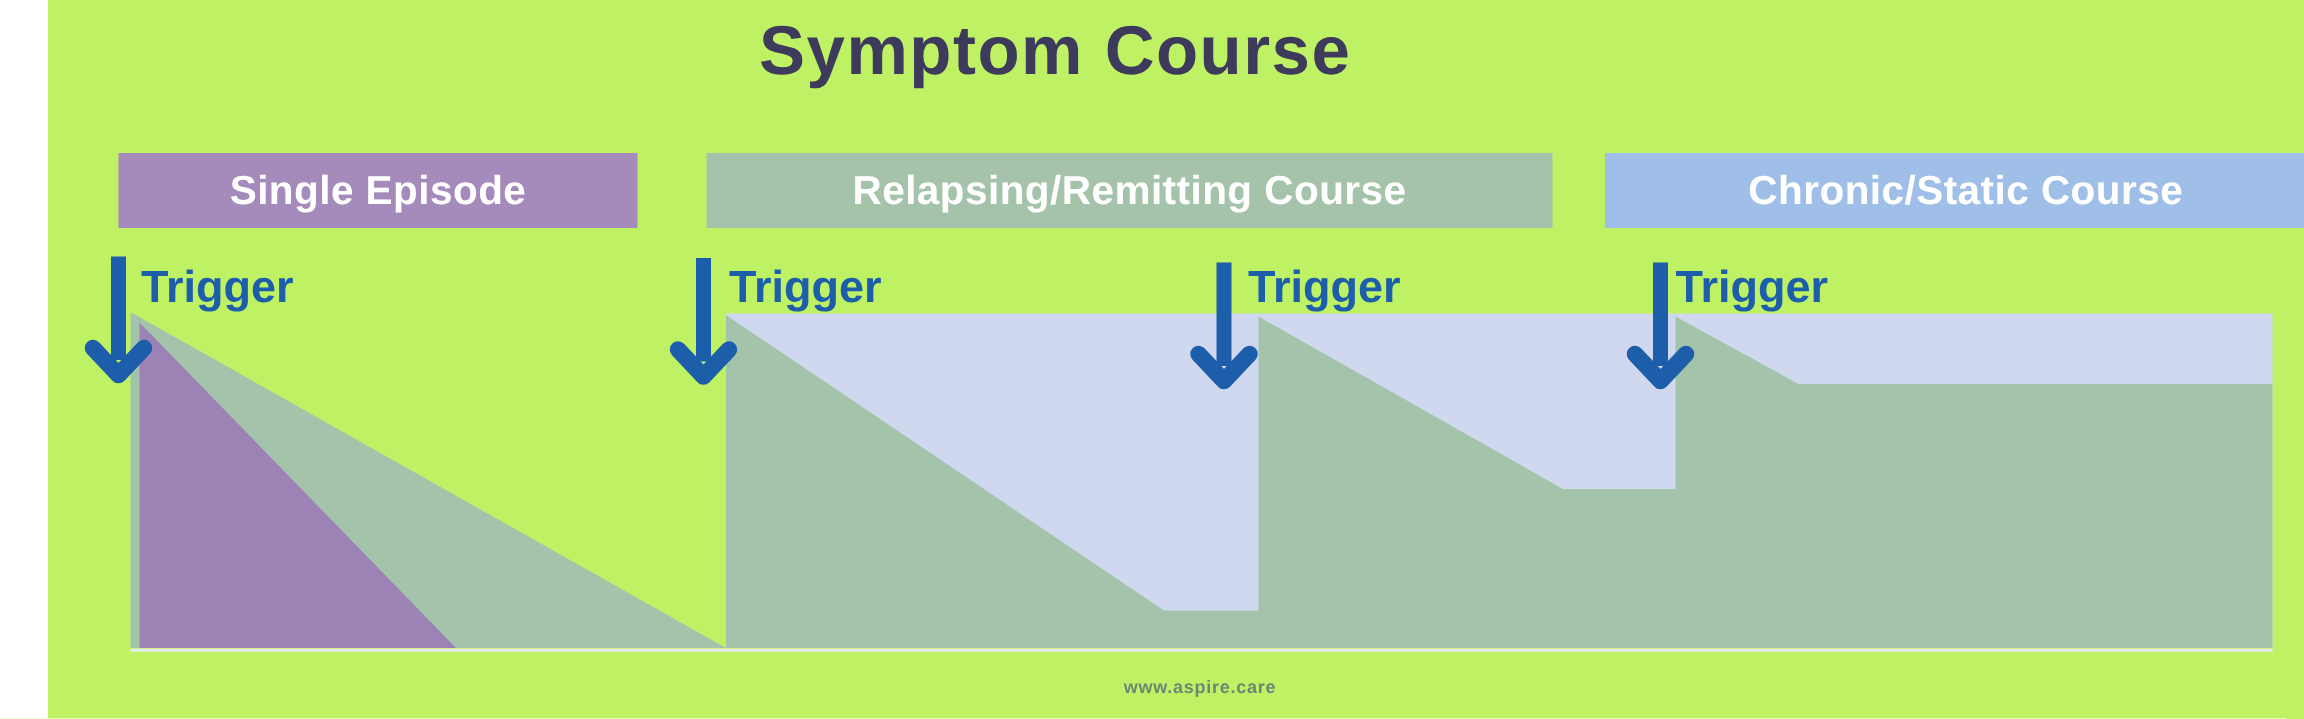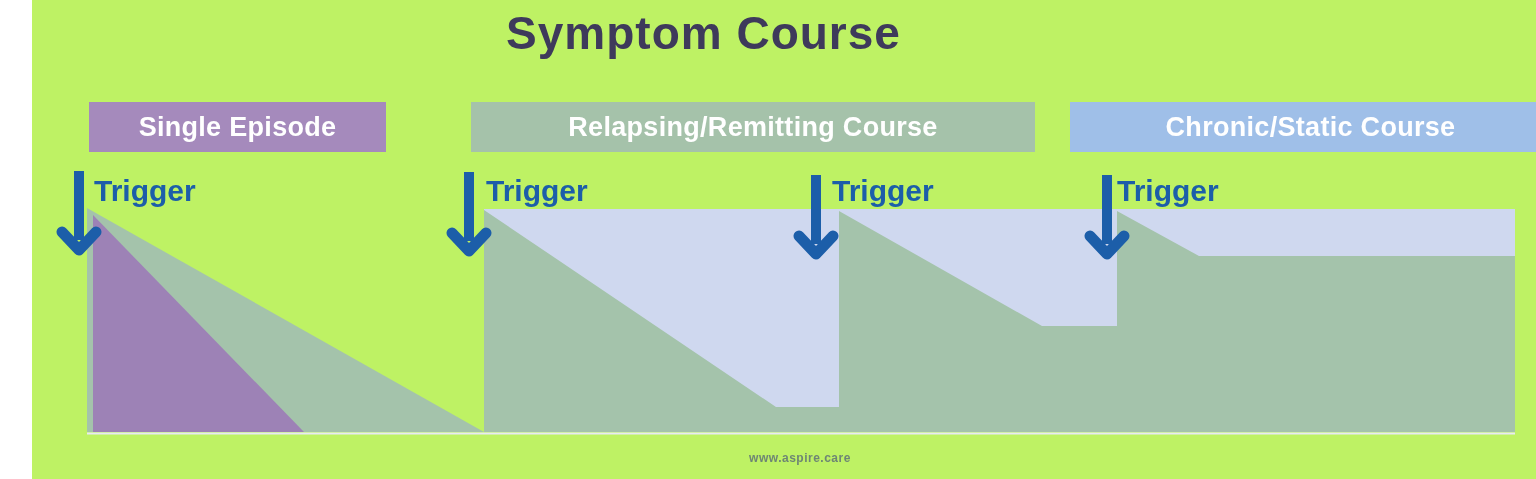--- a/index.html
+++ b/index.html
@@ -10,21 +10,21 @@
   }
   .title{
     position:absolute;top:6px;left:0;width:1343px;margin:0;
     text-align:center;font-size:46px;font-weight:bold;letter-spacing:1px;
   }
   .bar{
     position:absolute;top:102px;height:50px;
     display:flex;align-items:center;justify-content:center;
     font-size:27px;font-weight:bold;letter-spacing:.3px;
   }
-  .bar-1{left:57px;width:297px;}
+  .bar-1{left:47px;width:346px;}
   .bar-2{left:439px;width:564px;text-align:center;}
   .bar-3{left:1038px;width:481px;}
   .plot{position:absolute;left:0;top:0;width:1536px;height:479px;}
   .trigger-arrow line{stroke-width:10;fill:none;}
   .trigger-arrow polyline{stroke-width:11;fill:none;stroke-linecap:round;stroke-linejoin:round;}
   .trigger-text{font-size:30px;font-weight:bold;font-family:"Liberation Sans",sans-serif;}
   .footer{
     position:absolute;top:451px;left:0;width:1536px;text-align:center;
     font-size:12px;font-weight:bold;letter-spacing:.5px;
   }

